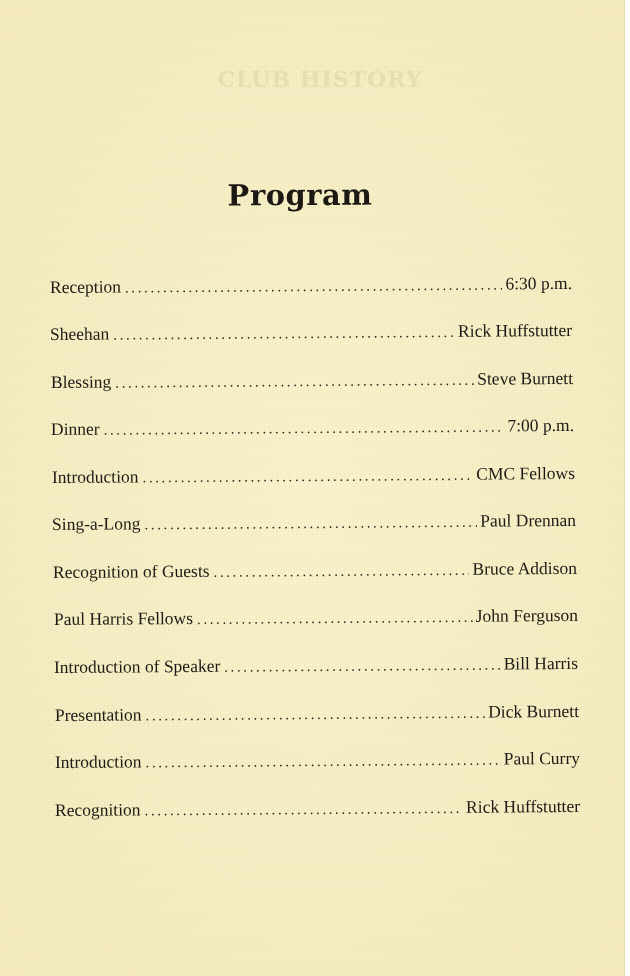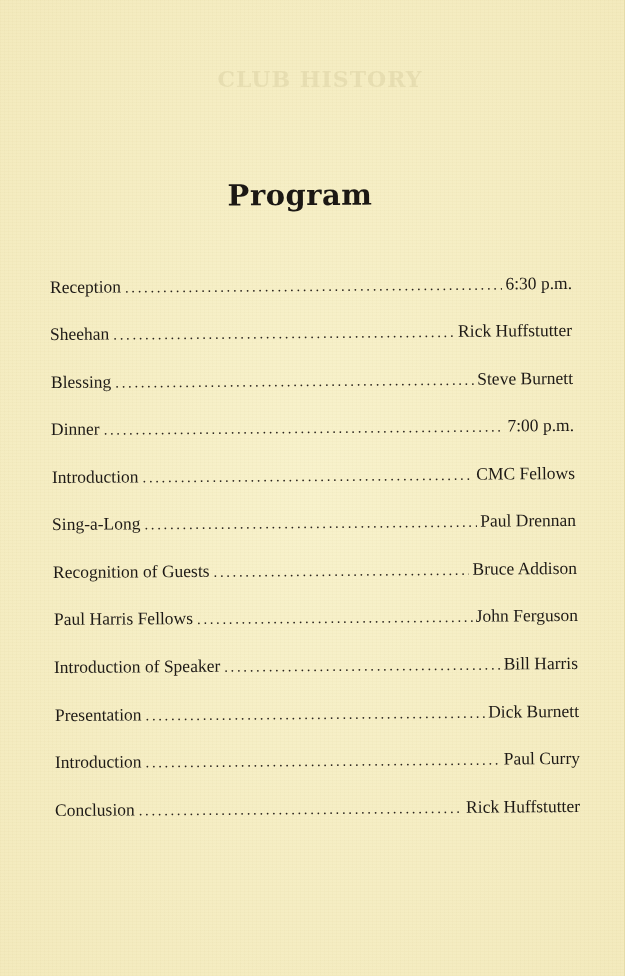--- a/index.html
+++ b/index.html
@@ -140,18 +140,18 @@
       <span class="label">Presentation</span>
       <span class="leader"></span>
       <span class="value">Dick Burnett</span>
     </div>
     <div class="row" style="left:45px; top:724px; width:525px;">
       <span class="label">Introduction</span>
       <span class="leader"></span>
       <span class="value">Paul Curry</span>
     </div>
     <div class="row" style="left:45px; top:772px; width:525px;">
-      <span class="label">Conclusion</span>
+      <span class="label">Recognition</span>
       <span class="leader"></span>
       <span class="value">Rick Huffstutter</span>
     </div>
   </div>
 </div>
 
 </body></html>

